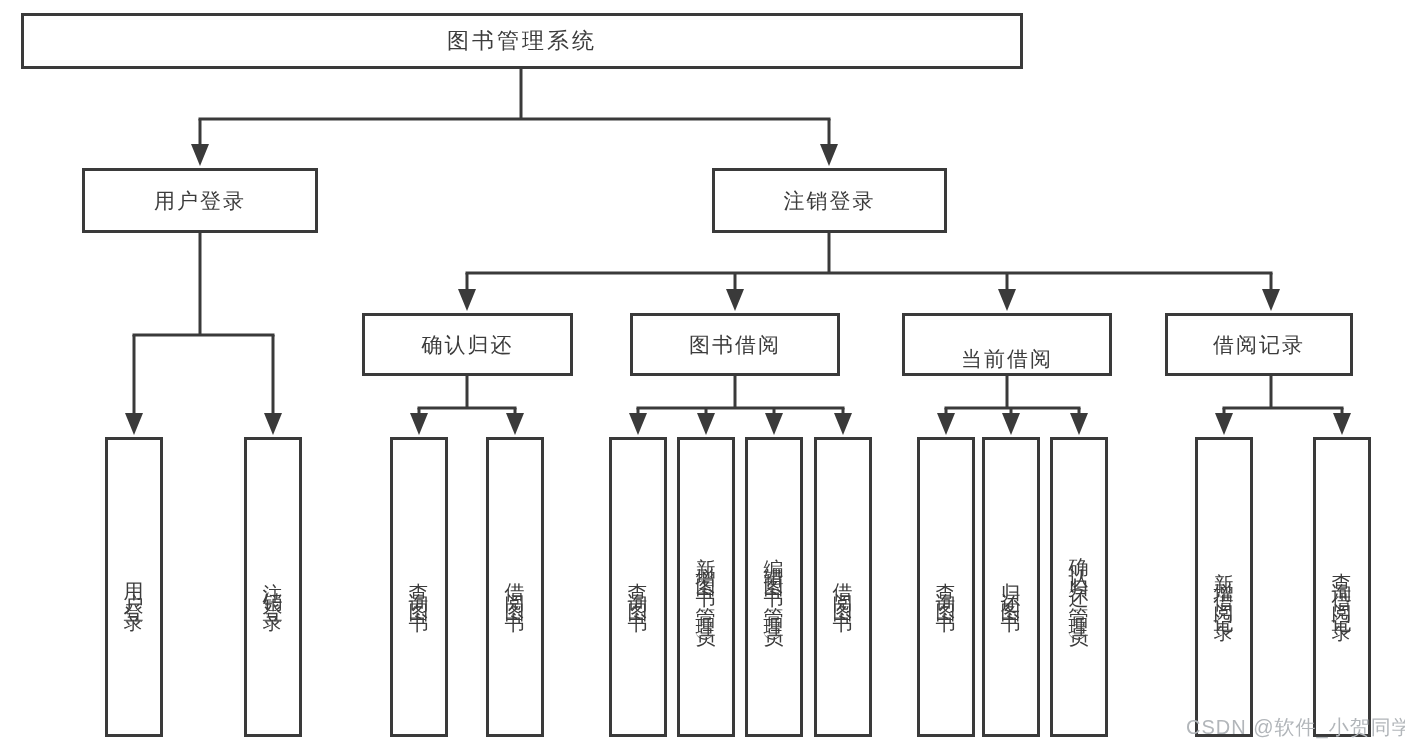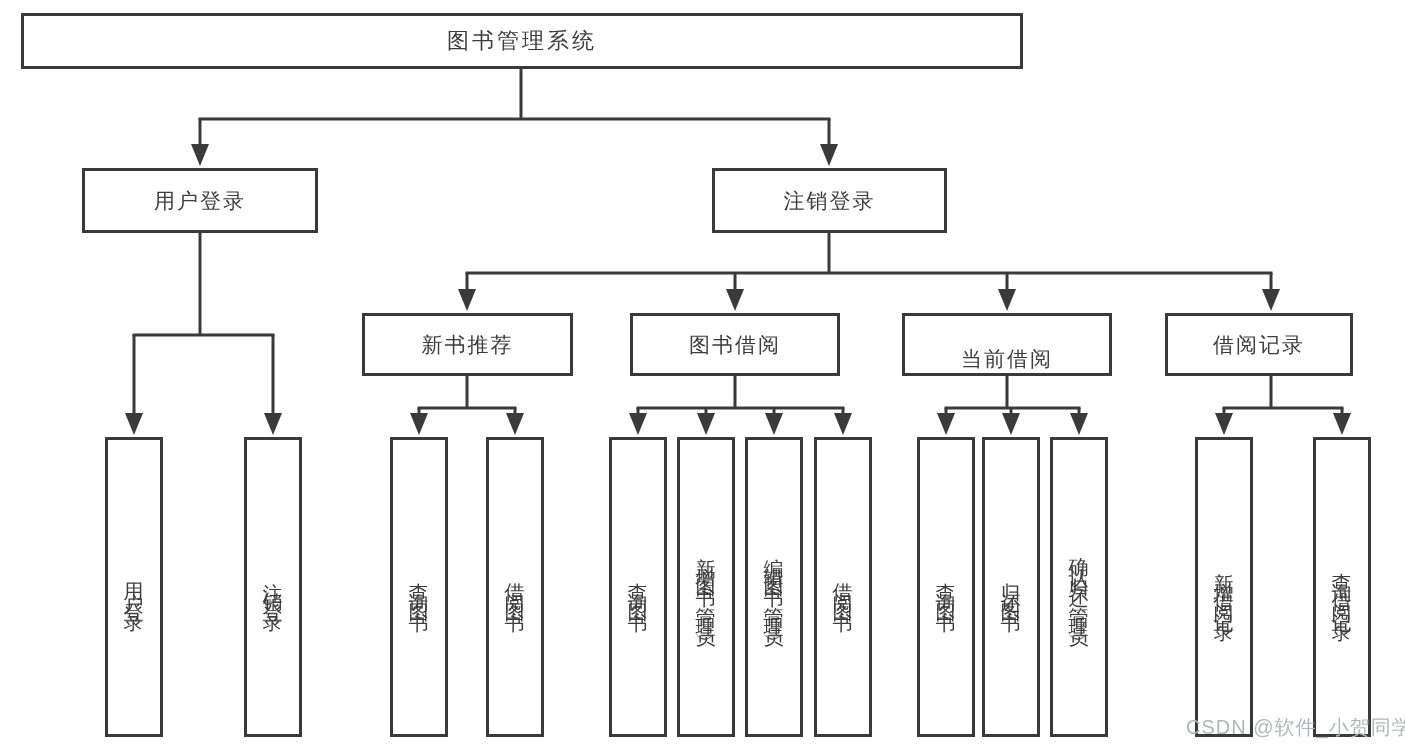--- a/index.html
+++ b/index.html
@@ -88,21 +88,21 @@
   </div>
 
   <div class="node hnode l2" style="left:82px;width:236px;">
     <span>用户登录</span>
   </div>
   <div class="node hnode l2" style="left:712px;width:235px;">
     <span>注销登录</span>
   </div>
 
   <div class="node hnode l3" style="left:362px;width:211px;">
-    <span>新书推荐</span>
+    <span>确认归还</span>
   </div>
   <div class="node hnode l3" style="left:630px;width:210px;">
     <span>图书借阅</span>
   </div>
   <div class="node hnode l3" style="left:902px;width:210px;align-items:flex-end;">
     <span>当前借阅</span>
   </div>
   <div class="node hnode l3" style="left:1165px;width:188px;">
     <span>借阅记录</span>
   </div>

